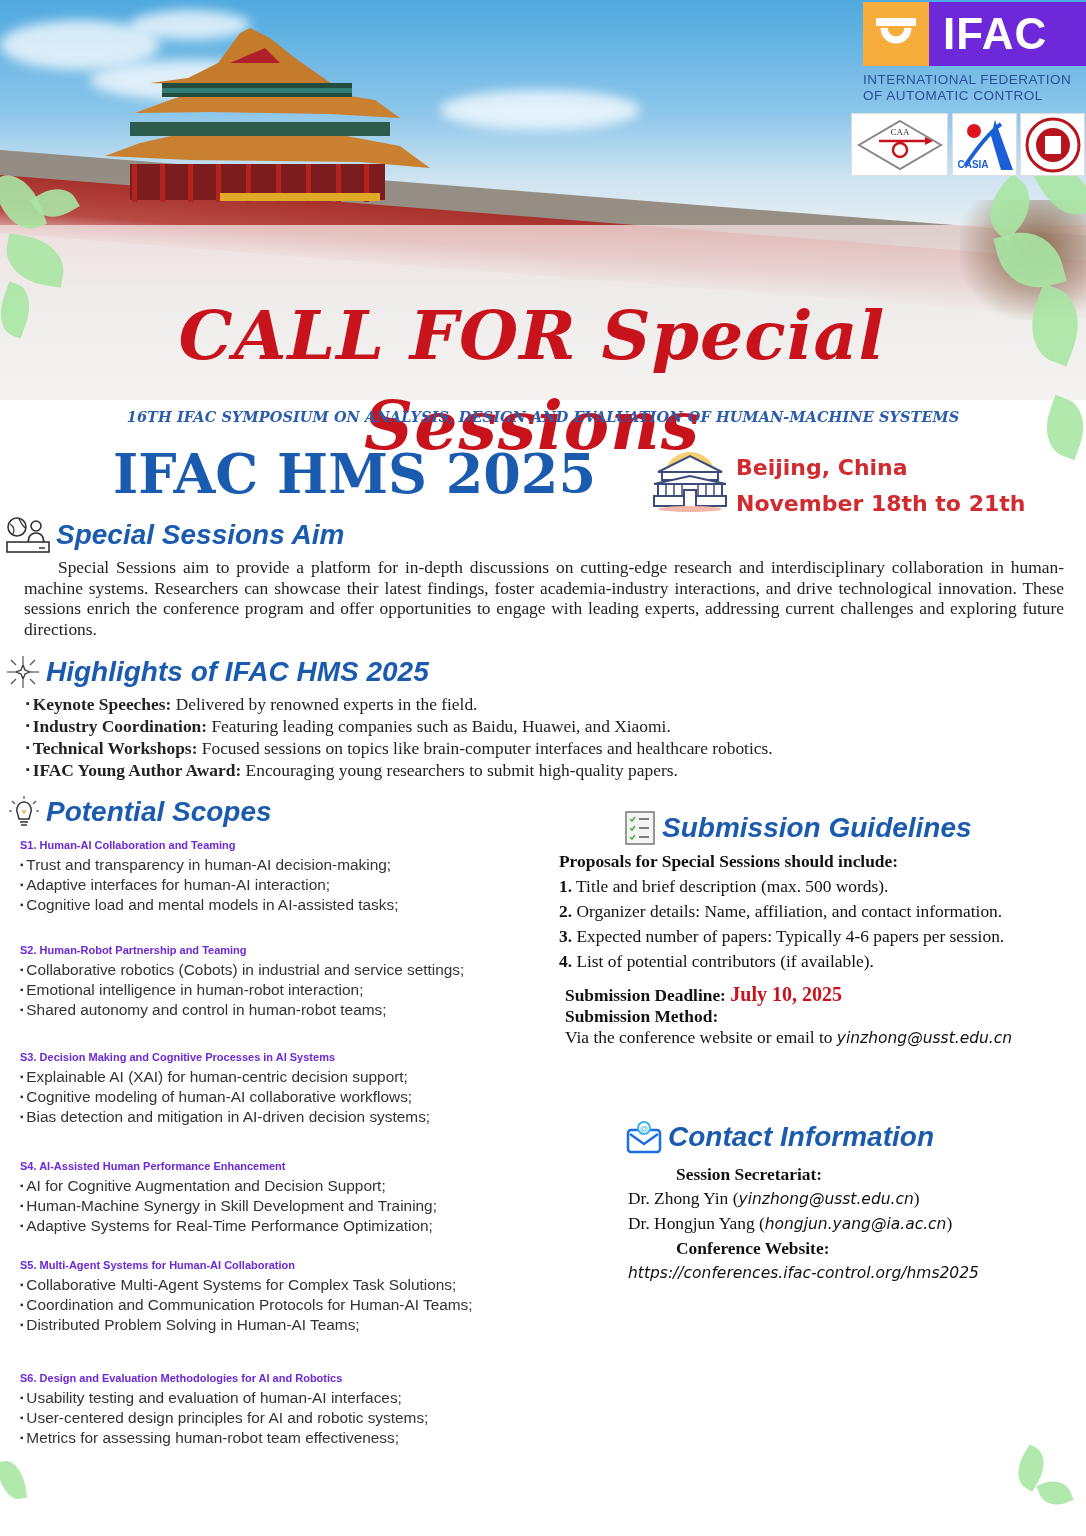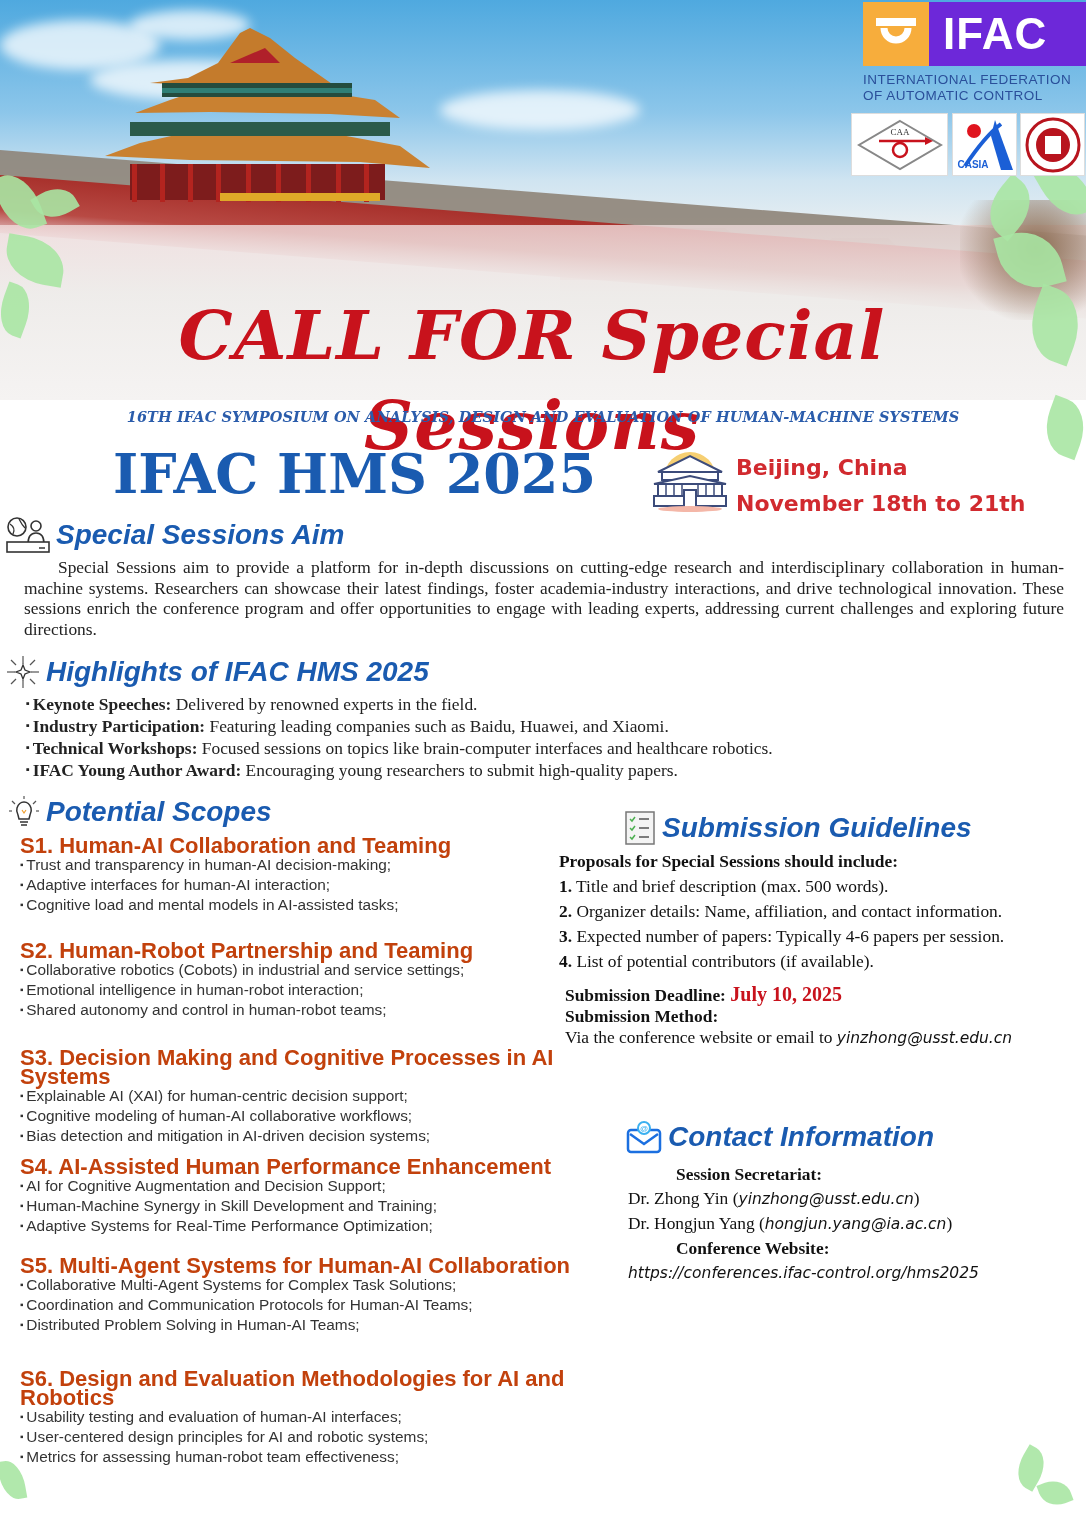--- a/index.html
+++ b/index.html
@@ -40,21 +40,21 @@
   .sec-h { position: absolute; font-family: "Liberation Sans", sans-serif; font-weight: bold; font-style: italic; color: #1a5bb0; font-size: 28px; display: flex; align-items: center; gap: 6px; }
   .sec-h .ico { display: inline-block; }
 
   .aim-p { position: absolute; left: 24px; top: 557px; width: 1040px; font-family: "Liberation Serif", serif; font-size: 17.4px; line-height: 20.5px; color: #222; text-align: justify; text-indent: 34px; }
 
   .hl-list { position: absolute; left: 26px; top: 693px; list-style: none; font-family: "Liberation Serif", serif; font-size: 17.4px; line-height: 21px; color: #222; }
   .hl-list li::before { content: "▪ "; font-size: 11px; vertical-align: 3px; }
   .hl-list b { font-weight: bold; }
 
   .scope { position: absolute; left: 20px; width: 580px; }
-  .scope h4 { font-family: "Liberation Sans", sans-serif; font-weight: bold; font-size: 22px; color: #c2410c; line-height: 19px; }
+  .scope h4 { font-family: "Liberation Sans", sans-serif; font-weight: bold; font-size: 11px; color: #6d28d9; line-height: 19px; }
   .scope ul { list-style: none; padding-left: 0; margin-left: 0; }
   .scope li { font-family: "Liberation Sans", sans-serif; font-size: 15.4px; line-height: 20px; color: #333; }
   .scope li::before { content: "▪ "; font-size: 10px; vertical-align: 2px; }
 
   .sub-block { position: absolute; left: 559px; top: 850px; width: 530px; font-family: "Liberation Serif", serif; font-size: 17.4px; color: #111; line-height: 25px; }
   .sub-block .lead { font-weight: bold; line-height: 22px; margin-bottom: 2px; }
   .sub-block ol { list-style: none; }
   .sub-block li b { font-weight: bold; }
   .deadline { position: absolute; left: 565px; top: 984px; width: 520px; font-family: "Liberation Serif", serif; font-size: 17.4px; color: #111; line-height: 21px; }
   .deadline b { font-weight: bold; }
@@ -214,21 +214,21 @@
         <line x1="24" y1="24" x2="29" y2="29"></line>
         <line x1="29" y1="5" x2="24" y2="10"></line>
         <line x1="10" y1="24" x2="5" y2="29"></line>
       </g>
     <polygon points="17,10 19,15 24,17 19,19 17,24 15,19 10,17 15,15" fill="none" stroke="#333" stroke-width="1.3"></polygon>
   </svg>
   <span>Highlights of IFAC HMS 2025</span>
 </div>
 <ul class="hl-list">
   <li><b>Keynote Speeches:</b><span> Delivered by renowned experts in the field.</span></li>
-  <li><b>Industry Participation:</b><span> Featuring leading companies such as Baidu, Huawei, and Xiaomi.</span></li>
+  <li><b>Industry Coordination:</b><span> Featuring leading companies such as Baidu, Huawei, and Xiaomi.</span></li>
   <li><b>Technical Workshops:</b><span> Focused sessions on topics like brain-computer interfaces and healthcare robotics.</span></li>
   <li><b>IFAC Young Author Award:</b><span> Encouraging young researchers to submit high-quality papers.</span></li>
 </ul>
 
 <div class="sec-h" style="left:8px;top:795px;">
   <svg class="ico" width="32" height="34" viewBox="0 0 32 34">
     <g stroke="#555" stroke-width="1.2">
         <line x1="16" y1="1" x2="16" y2="4"></line>
         <line x1="4" y1="6" x2="7" y2="9"></line>
         <line x1="28" y1="6" x2="25" y2="9"></line>

